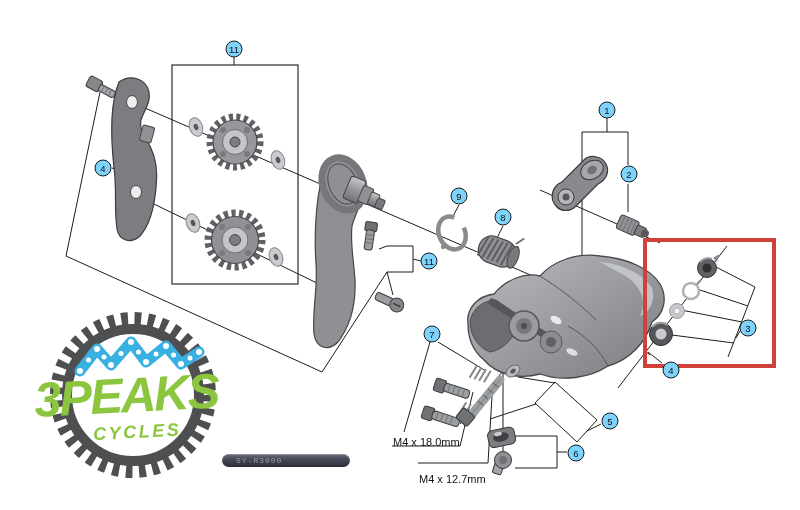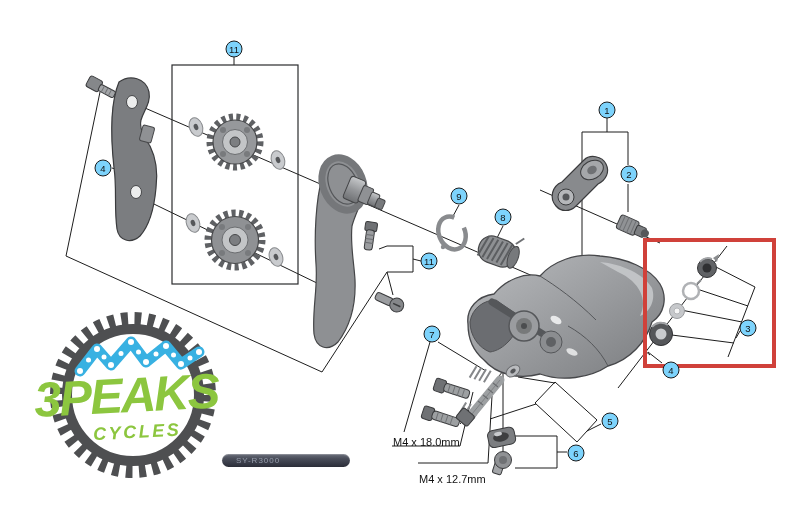--- a/index.html
+++ b/index.html
@@ -7,21 +7,21 @@
          font-family:"Liberation Sans",sans-serif;}
   .stage svg{position:absolute;left:0;top:0;z-index:1;}
   .highlight-box{position:absolute;left:643px;top:238px;width:133px;height:130px;
          border:4px solid #d0413a;z-index:4;box-sizing:border-box;}
   .callout{position:absolute;width:17px;height:17px;border:1.4px solid #1c1c1c;border-radius:50%;
          background:#7dd3fc;color:#111;font-size:9.5px;line-height:15px;text-align:center;
          transform:translate(-50%,-50%);z-index:6;box-sizing:border-box;}
   .dim-label{position:absolute;font-size:11px;color:#111;z-index:5;white-space:nowrap;}
   .model-bar{position:absolute;left:222px;top:454px;width:128px;height:13px;border-radius:7px;
          background:linear-gradient(180deg,#6a6e7a 0%,#4a4e5a 35%,#343743 80%,#2b2d37 100%);
-         z-index:5;box-shadow:inset 0 1px 1px rgba(255,255,255,.25);}
+         z-index:5;box-shadow:inset 0 1px 1px rgba(255,255,255,.25);font-family:Liberation Mono, monospace;}
   .model-bar span{display:block;padding-left:14px;font-size:8px;line-height:13px;
          color:#969cab;letter-spacing:1px;}
 </style>
 </head>
 <body>
 
 <div class="stage">
 
 <svg width="800" height="510" viewBox="0 0 800 510">
   <defs>

